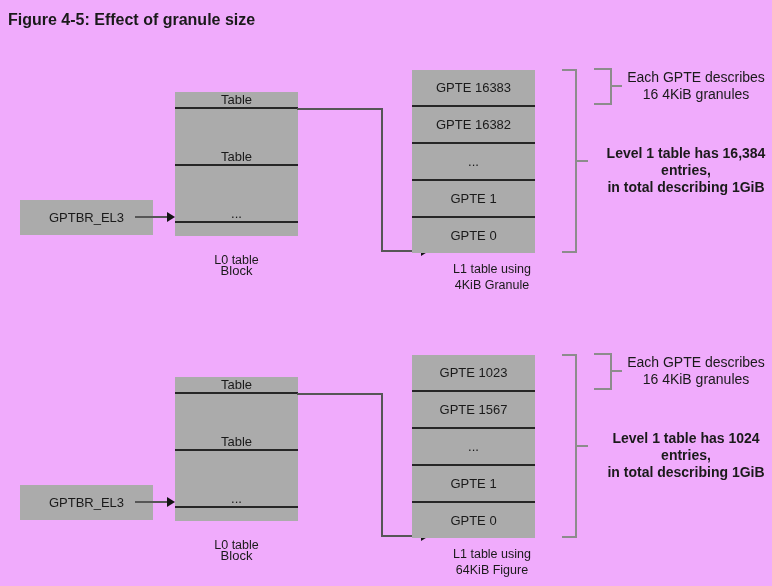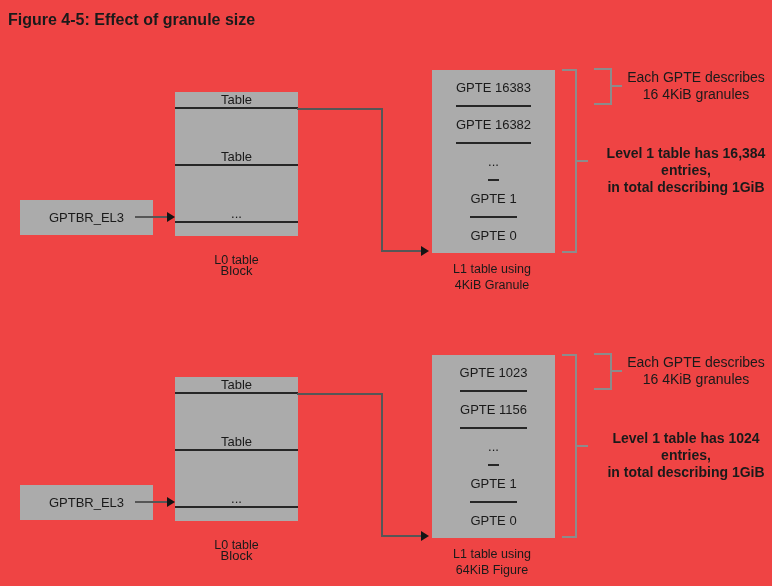--- a/index.html
+++ b/index.html
@@ -3,21 +3,21 @@
 <meta charset="utf-8">
 <style>
   * { box-sizing: border-box; }
   html, body { margin: 0; padding: 0; background: #ffffff; }
   body { font-family: "Liberation Sans", sans-serif; color: #1a1a1a; }
 
   .canvas {
     position: relative;
     width: 772px;
     height: 586px;
-    background: #ef4444;
+    background: #f0abfc;
     overflow: hidden;
   }
 
   .fig-title {
     position: absolute;
     left: 8px;
     top: 11px;
     margin: 0;
     font-size: 16px;
     font-weight: 700;
@@ -31,21 +31,21 @@
 
   
   .box { position: absolute; background: #ababab; }
   .gptbr {
     left: 20px; top: 140px; width: 133px; height: 35px;
     display: flex; align-items: center; justify-content: center;
     font-size: 13px;
   }
   .stack { display: flex; flex-direction: column; }
   .l0 { left: 175px; top: 32px; width: 123px; height: 144px; gap: 40px; }
-  .l1 { left: 432px; top: 10px; width: 123px; height: 183px; align-items: center; }
+  .l1 { left: 412px; top: 10px; width: 123px; height: 183px; }
   .stack .row {
     flex: 1 1 0;
     display: flex; align-items: center; justify-content: center;
     font-size: 13px;
     border-bottom: 2px solid #262626;
   }
   .stack .row:last-child { border-bottom: none; }
 
   
   .caption { position: absolute; text-align: center; font-size: 12.5px; line-height: 16px; color: #1a1a1a; }
@@ -156,21 +156,21 @@
     </div>
     <div class="caption l0cap">L0 table</div>
 
     <div class="seg c1"></div>
     <div class="seg c2"></div>
     <div class="seg c3"></div>
     <div class="tri t-l1"></div>
 
     <div class="box stack l1">
       <div class="row">GPTE 1023</div>
-      <div class="row">GPTE 1156</div>
+      <div class="row">GPTE 1567</div>
       <div class="row">...</div>
       <div class="row">GPTE 1</div>
       <div class="row">GPTE 0</div>
     </div>
     <div class="caption l1cap">
       <span style="display:block">L1 table using</span>
       <span style="display:block">64KiB Figure</span>
     </div>
 
     <div class="bracket br-lg"></div>

